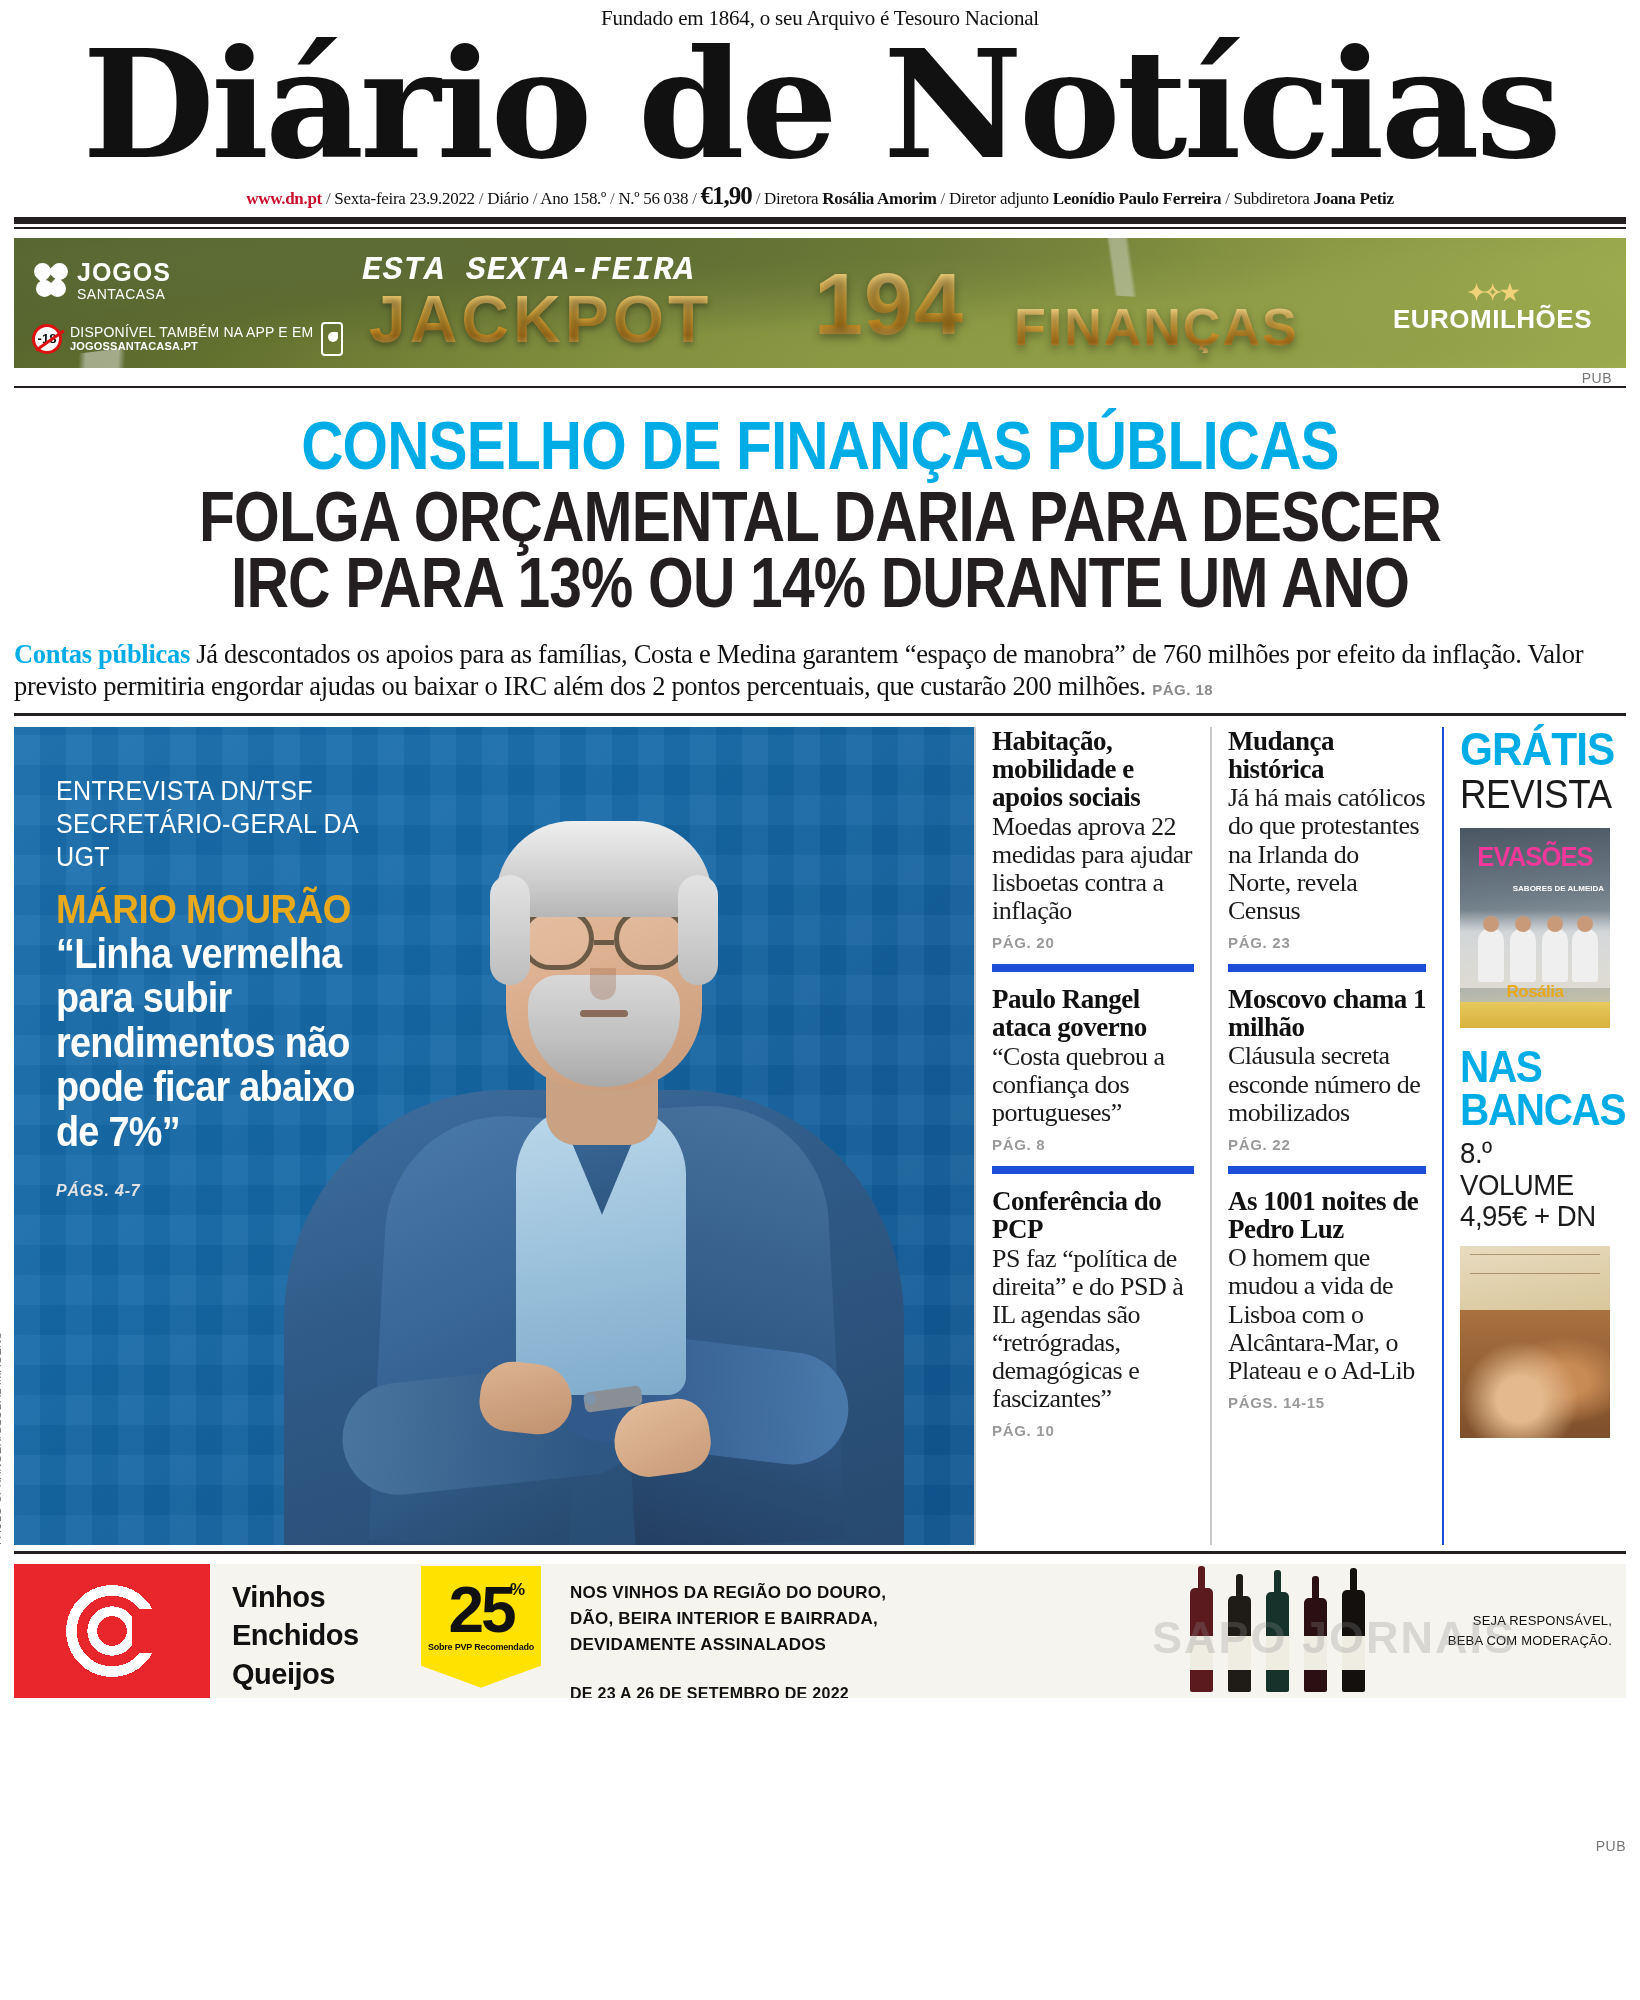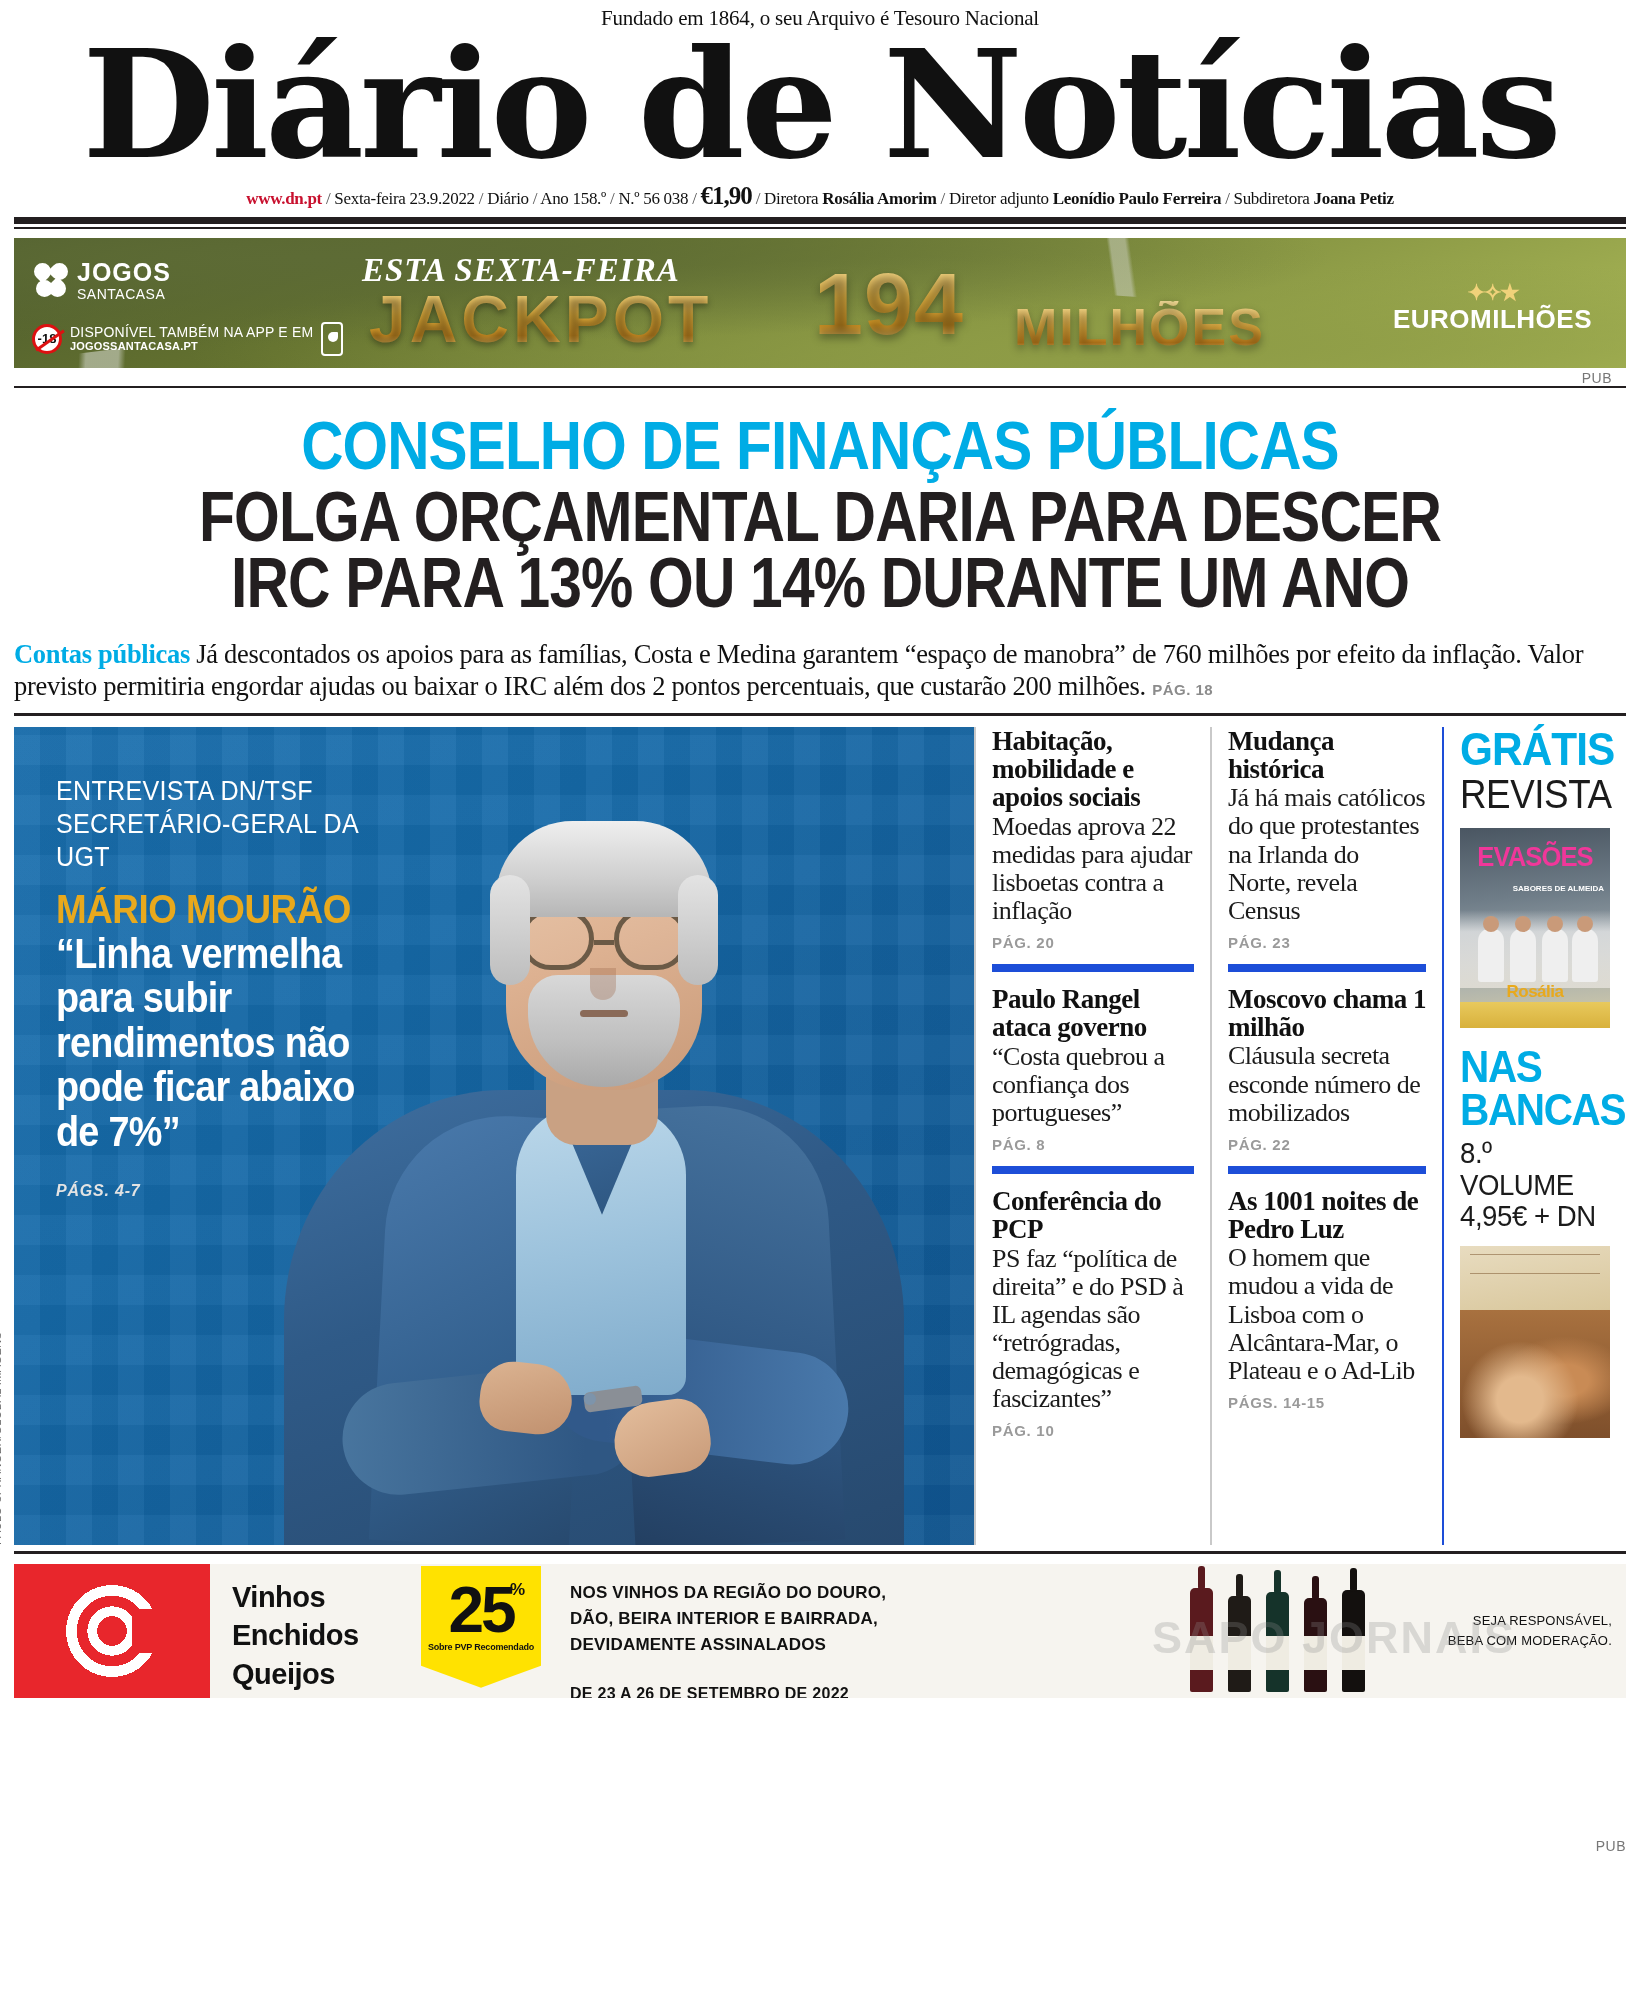--- a/index.html
+++ b/index.html
@@ -83,21 +83,21 @@
     position:relative;
   }
   .jk-18::after{content:"";position:absolute;left:-2px;top:12px;width:34px;height:3px;background:#d11;transform:rotate(-35deg);}
   .jk-applink { color:#fff; font-family:"Liberation Sans", sans-serif; line-height:1.15;}
   .jk-applink .l1{font-size:14px;display:block;letter-spacing:.2px;}
   .jk-applink .l2{font-size:11px;font-weight:bold;display:block;letter-spacing:.2px;}
   .jk-phone{width:22px;height:34px;border:2px solid #fff;border-radius:4px;position:relative;}
   .jk-phone::after{content:"";position:absolute;left:5px;top:8px;width:10px;height:10px;background:#fff;border-radius:50% 10% 50% 50%;}
   .jk-esta {
     position:absolute; left:348px; top:14px;
-    font-family:Liberation Serif, serif; font-weight:bold; font-style:italic;
+    font-family:Liberation Mono, monospace; font-weight:bold; font-style:italic;
     font-size:33px; color:#fff; letter-spacing:1px;
   }
   .jk-jackpot {
     position:absolute; left:355px; top:48px;
     font-family:"Liberation Sans", sans-serif; font-weight:bold;
     font-size:66px; letter-spacing:4px; line-height:1;
     color:#e3b23c;
     background: linear-gradient(180deg,#f5d98a 0%, #e0ad3a 45%, #c98c22 75%, #f0cf7a 100%);
     -webkit-background-clip:text; background-clip:text; -webkit-text-fill-color:transparent;
     text-shadow:0 3px 6px rgba(0,0,0,.35);
@@ -485,21 +485,21 @@
         <span class="jk-applink">
           <span class="l1">DISPONÍVEL TAMBÉM NA APP E EM</span>
           <span class="l2">JOGOSSANTACASA.PT</span>
         </span>
         <span class="jk-phone"></span>
       </div>
 
       <div class="jk-esta">ESTA SEXTA-FEIRA</div>
       <div class="jk-jackpot">JACKPOT</div>
       <div class="jk-194">194</div>
-      <div class="jk-milhoes">MILHÕES</div>
+      <div class="jk-milhoes">FINANÇAS</div>
       <div class="jk-euro">
         <span class="jk-stars">✦✧★</span>
         <span>EUROMILHÕES</span>
       </div>
     </div>
     <div class="pub-tag" style="top:132px;">PUB</div>
   </div>
 
   <div class="rule-thin" style="margin-top:18px;"></div>
 

